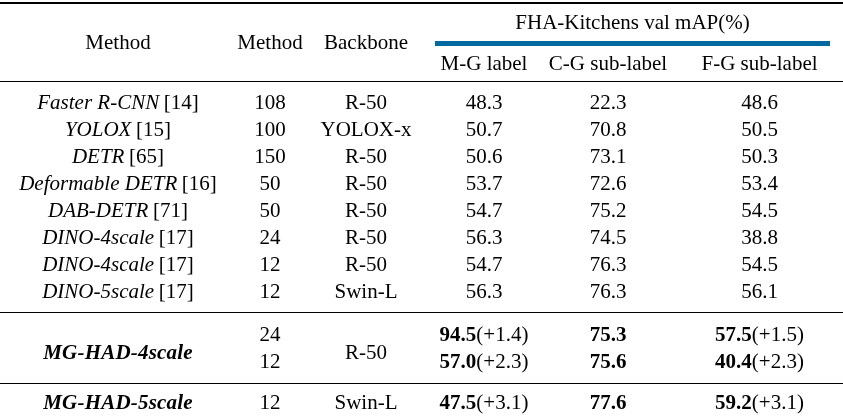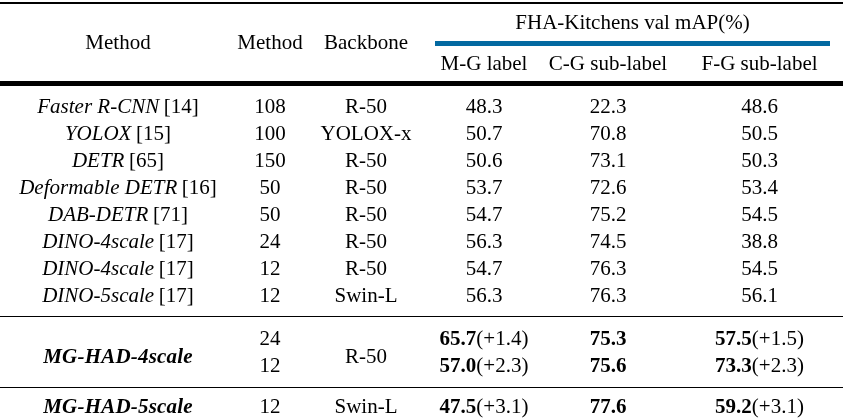--- a/index.html
+++ b/index.html
@@ -28,21 +28,21 @@
     white-space: nowrap; overflow: hidden;
   }
   thead tr.h1 th { height: 38px; }
   thead tr.h2 th { height: 35px; }
   th.group { vertical-align: bottom; padding: 0; }
   .group-inner {
     margin: 0 13px 0 7px; height: 37px;
     border-bottom: 5px solid #0369a1;
     display: flex; align-items: center; justify-content: center;
   }
-  tbody.sec1 { border-top: 5px solid #000000; }
+  tbody.sec1 { border-top: 1px solid #000000; }
   tbody.sec2 { border-top: 1px solid #000; }
   tbody.sec3 { border-top: 1px solid #000; }
   tbody td { height: 27px; }
   tbody.sec1 tr.first td { padding-top: 7px; }
   tbody.sec1 tr.last  td { padding-bottom: 7px; }
   tbody.sec2 tr.first td { padding-top: 8px; }
   tbody.sec2 tr.last  td { padding-bottom: 8px; }
   tbody.sec3 td { padding-top: 5px; padding-bottom: 5px; }
 
   .m { font-style: italic; }
@@ -145,29 +145,29 @@
         <td>76.3</td>
         <td>56.1</td>
       </tr>
     </tbody>
 
     <tbody class="sec2">
       <tr class="first">
         <td rowspan="2" class="strong">MG-HAD-4scale</td>
         <td>24</td>
         <td rowspan="2">R-50</td>
-        <td><b class="num">65.7</b><span>(+1.4)</span></td>
+        <td><b class="num">94.5</b><span>(+1.4)</span></td>
         <td><b class="num">75.3</b></td>
         <td><b class="num">57.5</b><span>(+1.5)</span></td>
       </tr>
       <tr class="last">
         <td>12</td>
         <td><b class="num">57.0</b><span>(+2.3)</span></td>
         <td><b class="num">75.6</b></td>
-        <td><b class="num">73.3</b><span>(+2.3)</span></td>
+        <td><b class="num">40.4</b><span>(+2.3)</span></td>
       </tr>
     </tbody>
 
     <tbody class="sec3">
       <tr>
         <td class="strong">MG-HAD-5scale</td>
         <td>12</td>
         <td>Swin-L</td>
         <td><b class="num">47.5</b><span>(+3.1)</span></td>
         <td><b class="num">77.6</b></td>

